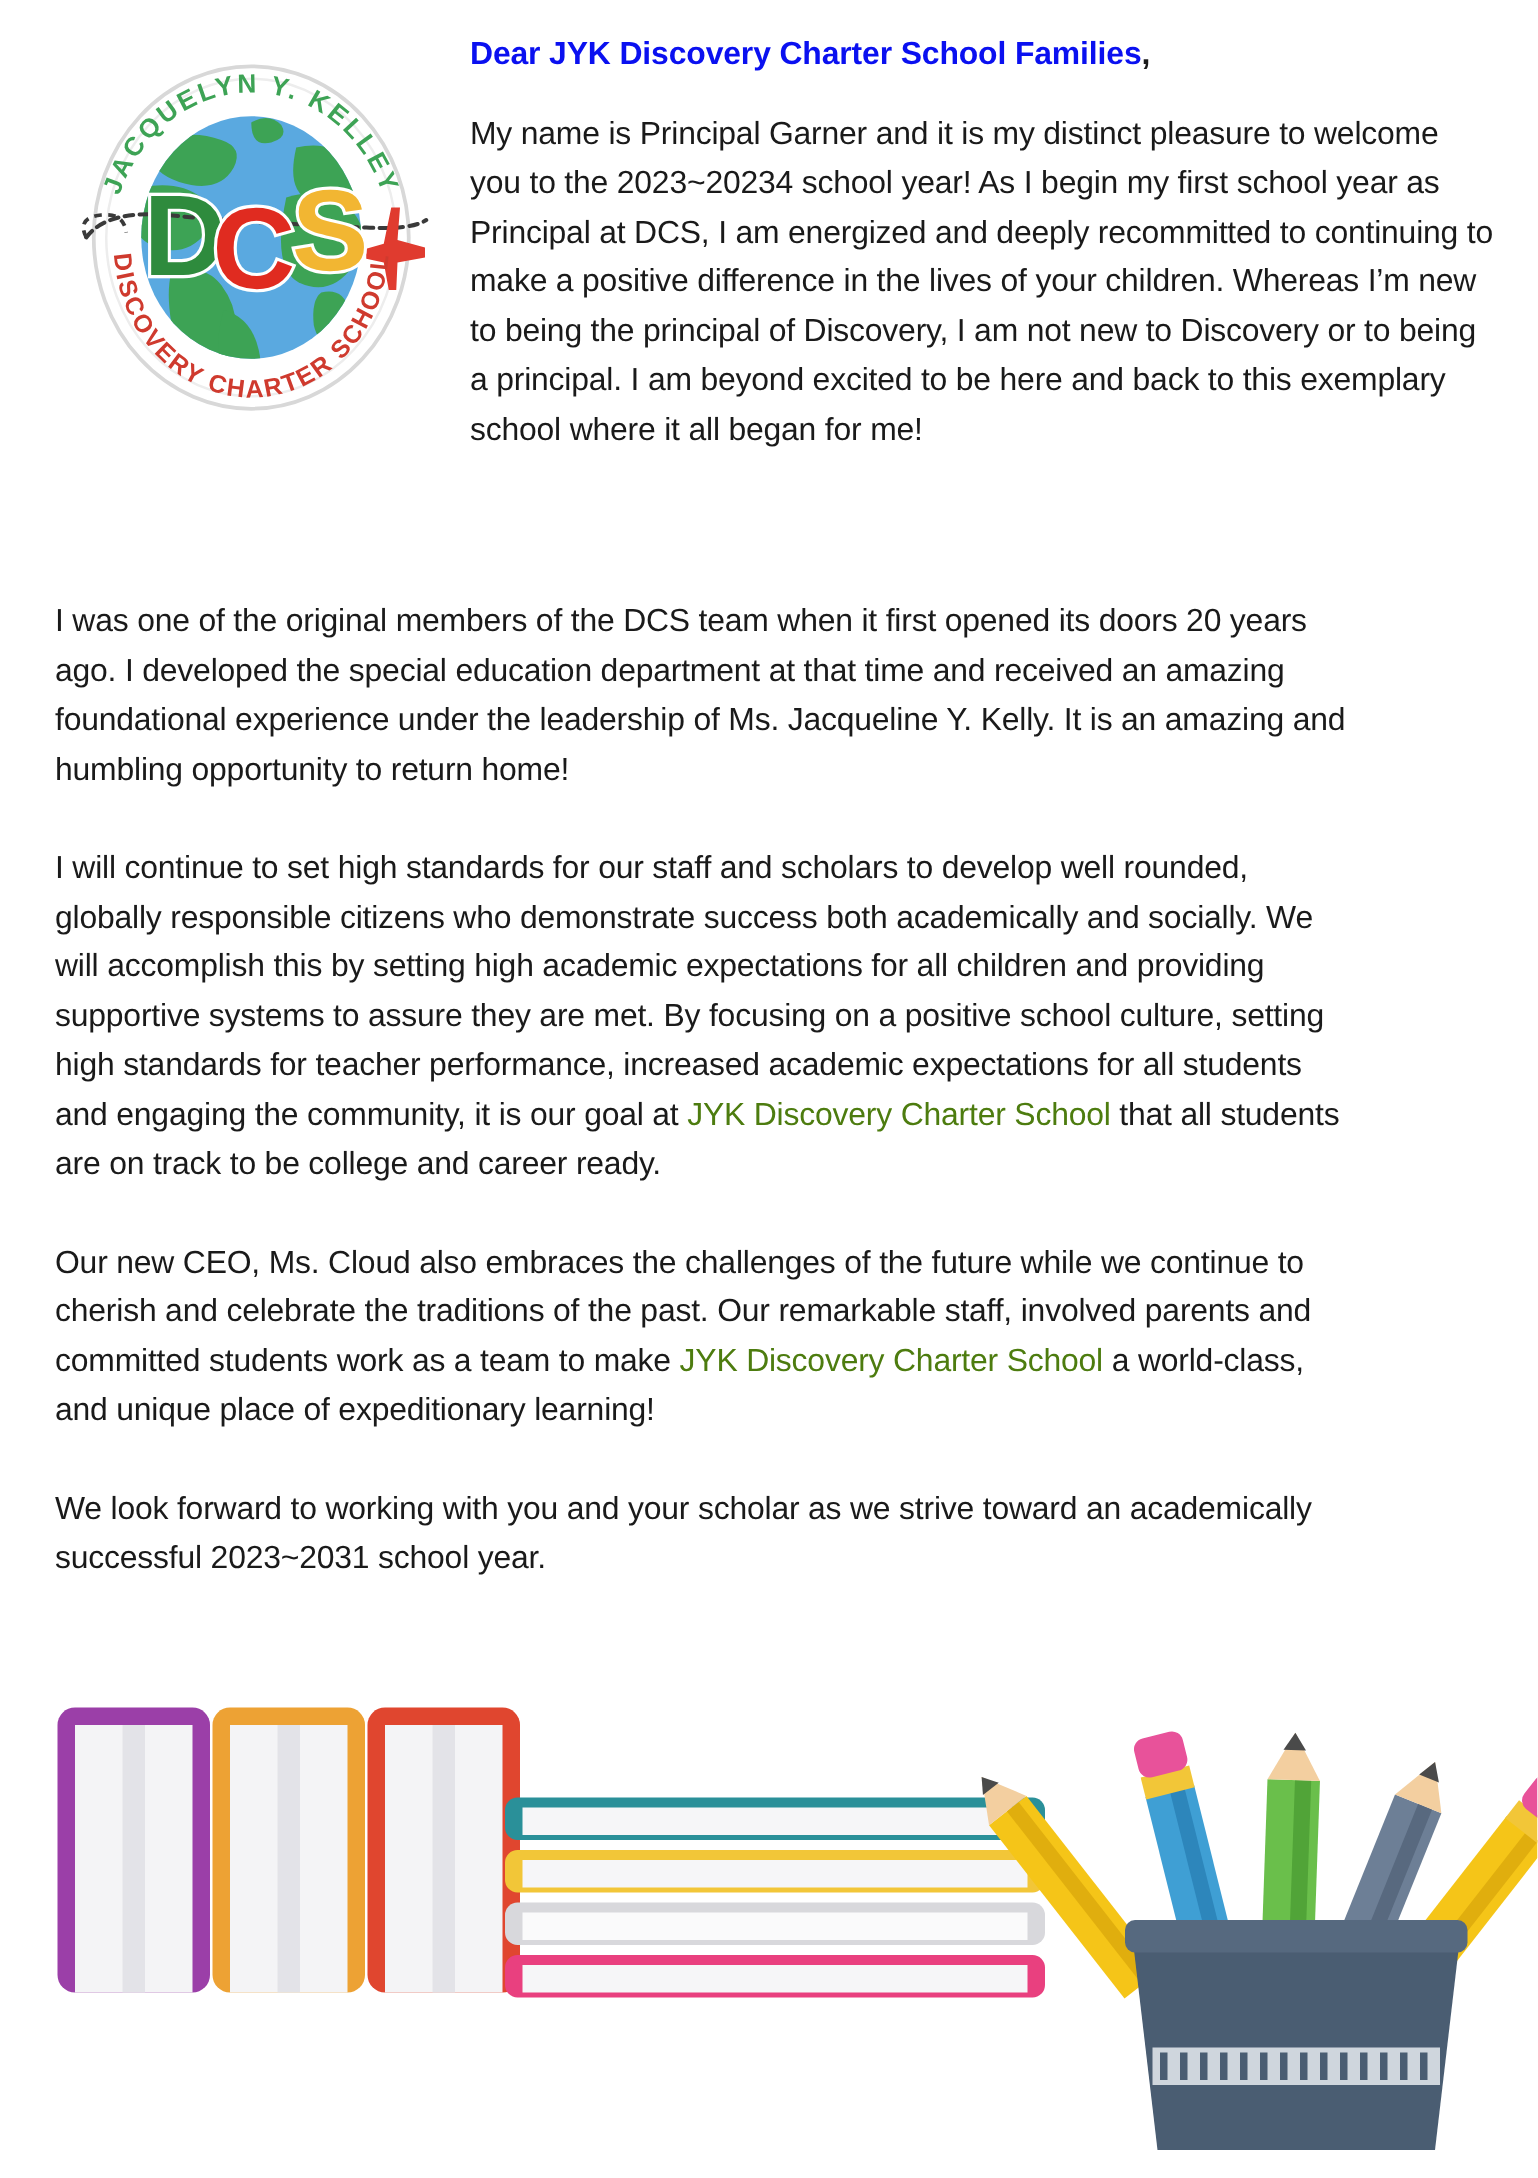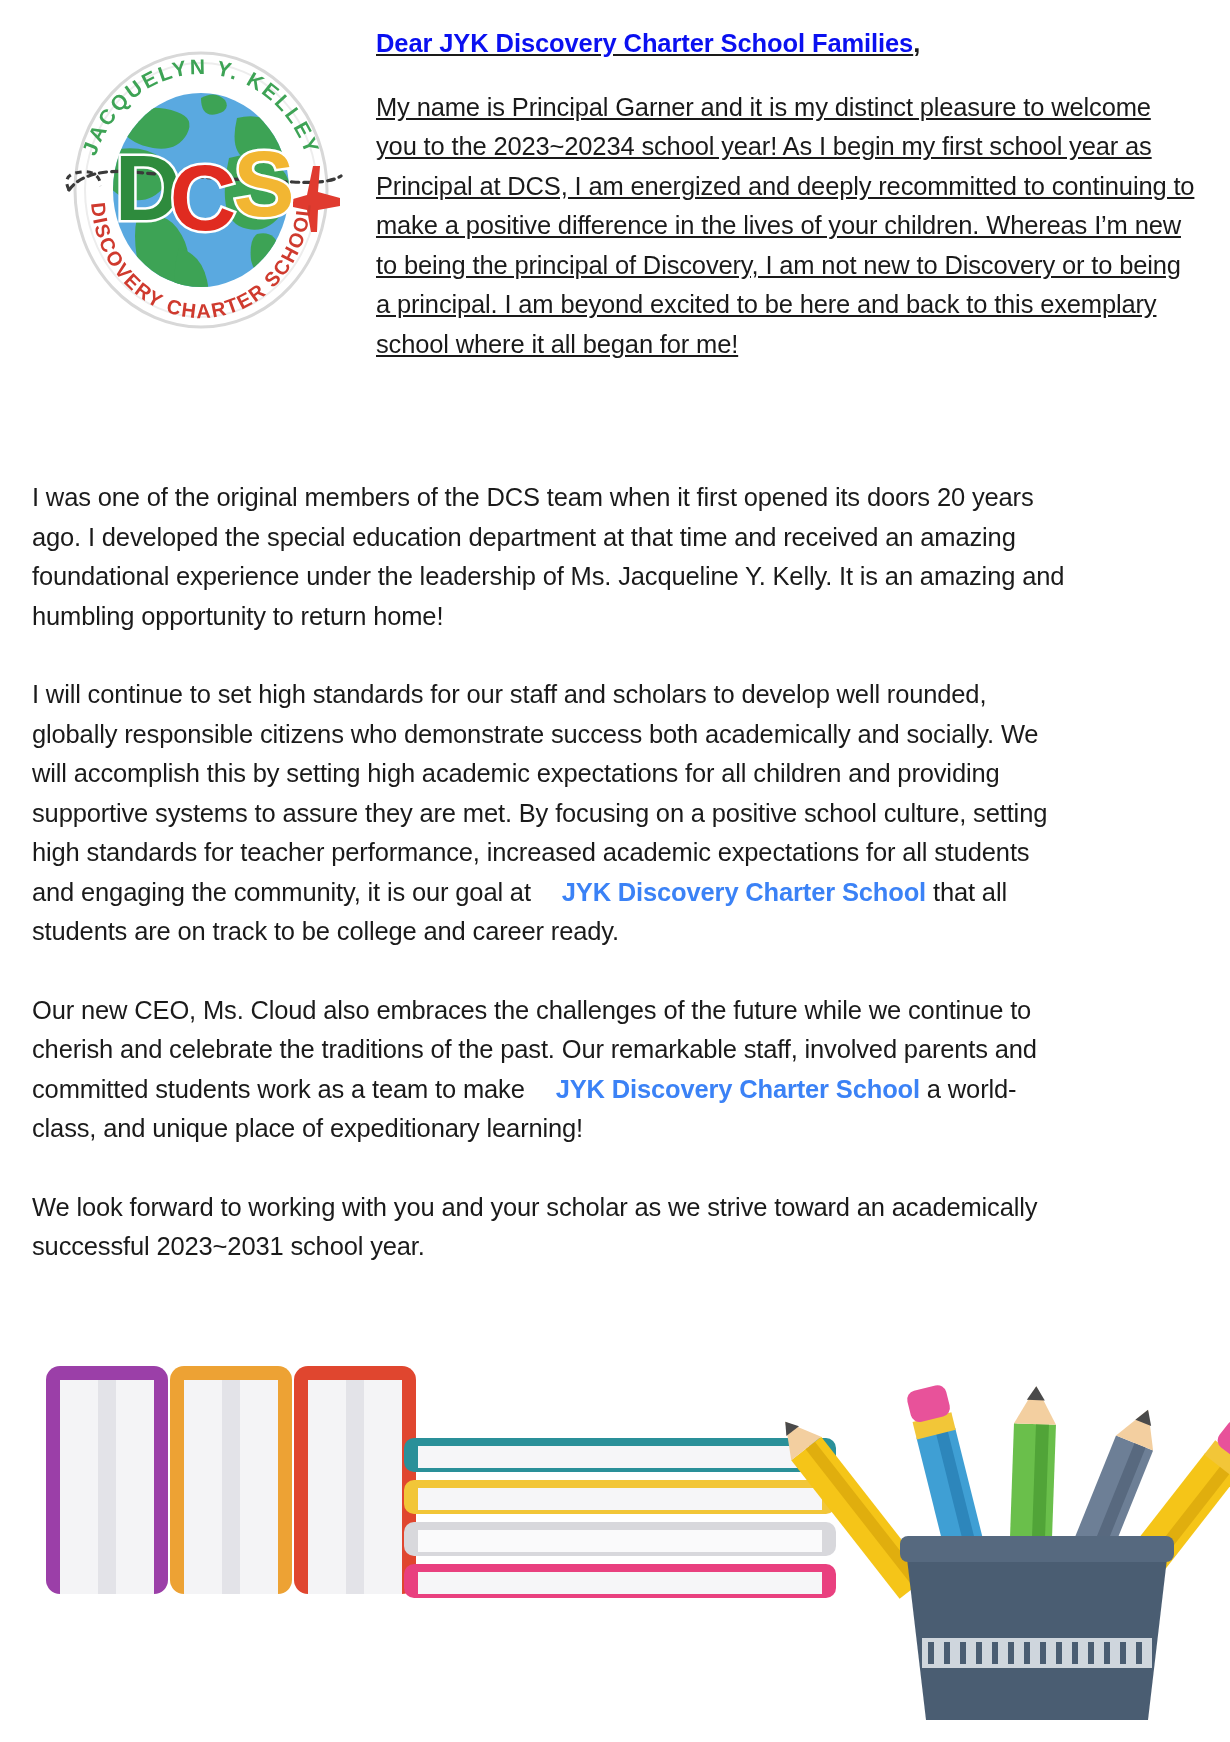--- a/index.html
+++ b/index.html
@@ -33,21 +33,20 @@
   .logo-wrap {
     width: 330px;
     flex: 0 0 330px;
     padding-top: 24px;
     display: flex;
     justify-content: center;
   }
   .intro-col {
     flex: 1 1 auto;
     padding-left: 10px;
-    text-decoration: underline;
   }
 
   .salutation {
     font-size: 25.5px;
     font-weight: bold;
     color: #0a10f0;
     line-height: 1.25;
     margin: 14px 0 0 0;
     letter-spacing: -0.1px;
   }
@@ -61,29 +60,28 @@
     line-height: 39.5px;
     margin: 0;
     color: #1a1a1a;
     letter-spacing: -0.15px;
   }
   .intro-col p.body-text {
     margin-top: 28px;
   }
 
   .blue-bold {
-    color: #3b82f6;
-    font-weight: bold;
-    margin-left: 24px;
+    color: #4d7c0f;
+    font-weight: normal;
   }
 
   
   .flow {
     position: absolute;
-    left: 32px;
+    left: 44px;
     top: 478px;
     width: 1038px;
   }
   .flow p.body-text + p.body-text {
     margin-top: 39px;
   }
 
   
   .artwork {
     position: absolute;

